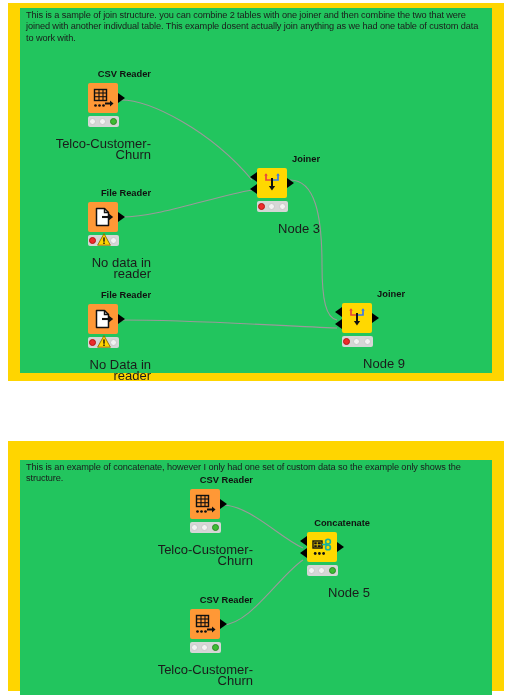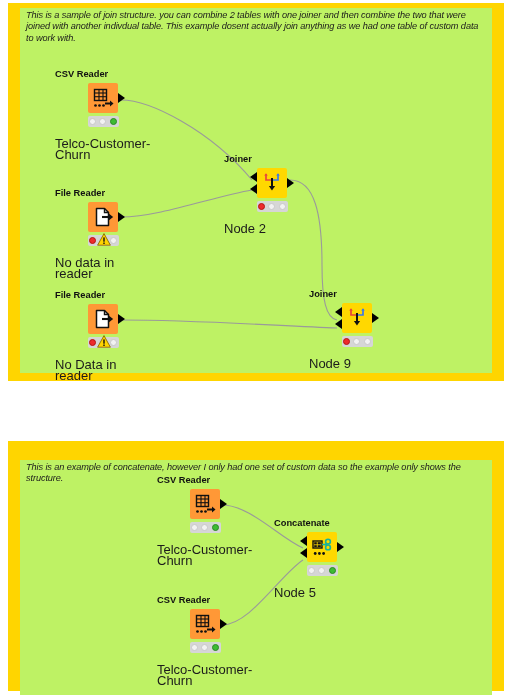--- a/index.html
+++ b/index.html
@@ -16,24 +16,23 @@
   }
 
   
   .panel {
     position: absolute;
     background: #FFD500;
     box-sizing: border-box;
   }
   .panel-inner {
     position: absolute;
-    background: #bef264;
+    background: #22c55e;
     box-sizing: border-box;
     overflow: hidden;
-    font-style: italic;
   }
   #panel-join       { left: 8px;  top: 3px;   width: 496px; height: 378px; }
   #panel-join-inner { left: 20px; top: 8px;   width: 472px; height: 365px; }
   #panel-concat       { left: 8px;  top: 441px; width: 496px; height: 250px; }
   #panel-concat-inner { left: 20px; top: 460px; width: 472px; height: 238px; padding-left: 24px; }
 
   .panel-note {
     position: absolute;
     left: 6px;
     top: 2px;
@@ -49,21 +48,21 @@
     width: 512px;
     height: 695px;
     pointer-events: none;
   }
 
   
   .node {
     position: absolute;
     width: 96px;
     margin-left: -48px;   
-    text-align: left;
+    text-align: right;
   }
   .node-title {
     font-size: 9.3px;
     font-weight: bold;
     color: #111111;
     line-height: 11px;
     white-space: nowrap;
   }
   .node-body-row {
     position: relative;
@@ -264,21 +263,21 @@
       <span class="port in" style="left:-7px;  top:4px;"></span>
       <span class="port in" style="left:-7px;  top:16px;"></span>
       <span class="port out" style="right:-7px; top:10px;"></span>
     </div>
   </div>
   <div class="status">
     <span class="lamp red"></span>
     <span class="lamp off"></span>
     <span class="lamp off"></span>
   </div>
-  <div class="node-label">Node 2</div>
+  <div class="node-label">Node 3</div>
 </div>
 
 <div class="node" style="left:357px; top:289px;">
   <div class="node-title">Joiner</div>
   <div class="node-body-row">
     <div class="node-body manip">
       <svg class="node-icon" viewBox="0 0 30 30">
         <path d="M9,6.5 L9,12 L14.5,12" fill="none" stroke="#E8453C" stroke-width="1.7"></path>
         <path d="M7.2,7.6 L9,5.2 L10.8,7.6 Z" fill="#E8453C"></path>
         <path d="M21,6.5 L21,12 L15.5,12" fill="none" stroke="#3B78E7" stroke-width="1.7"></path>

